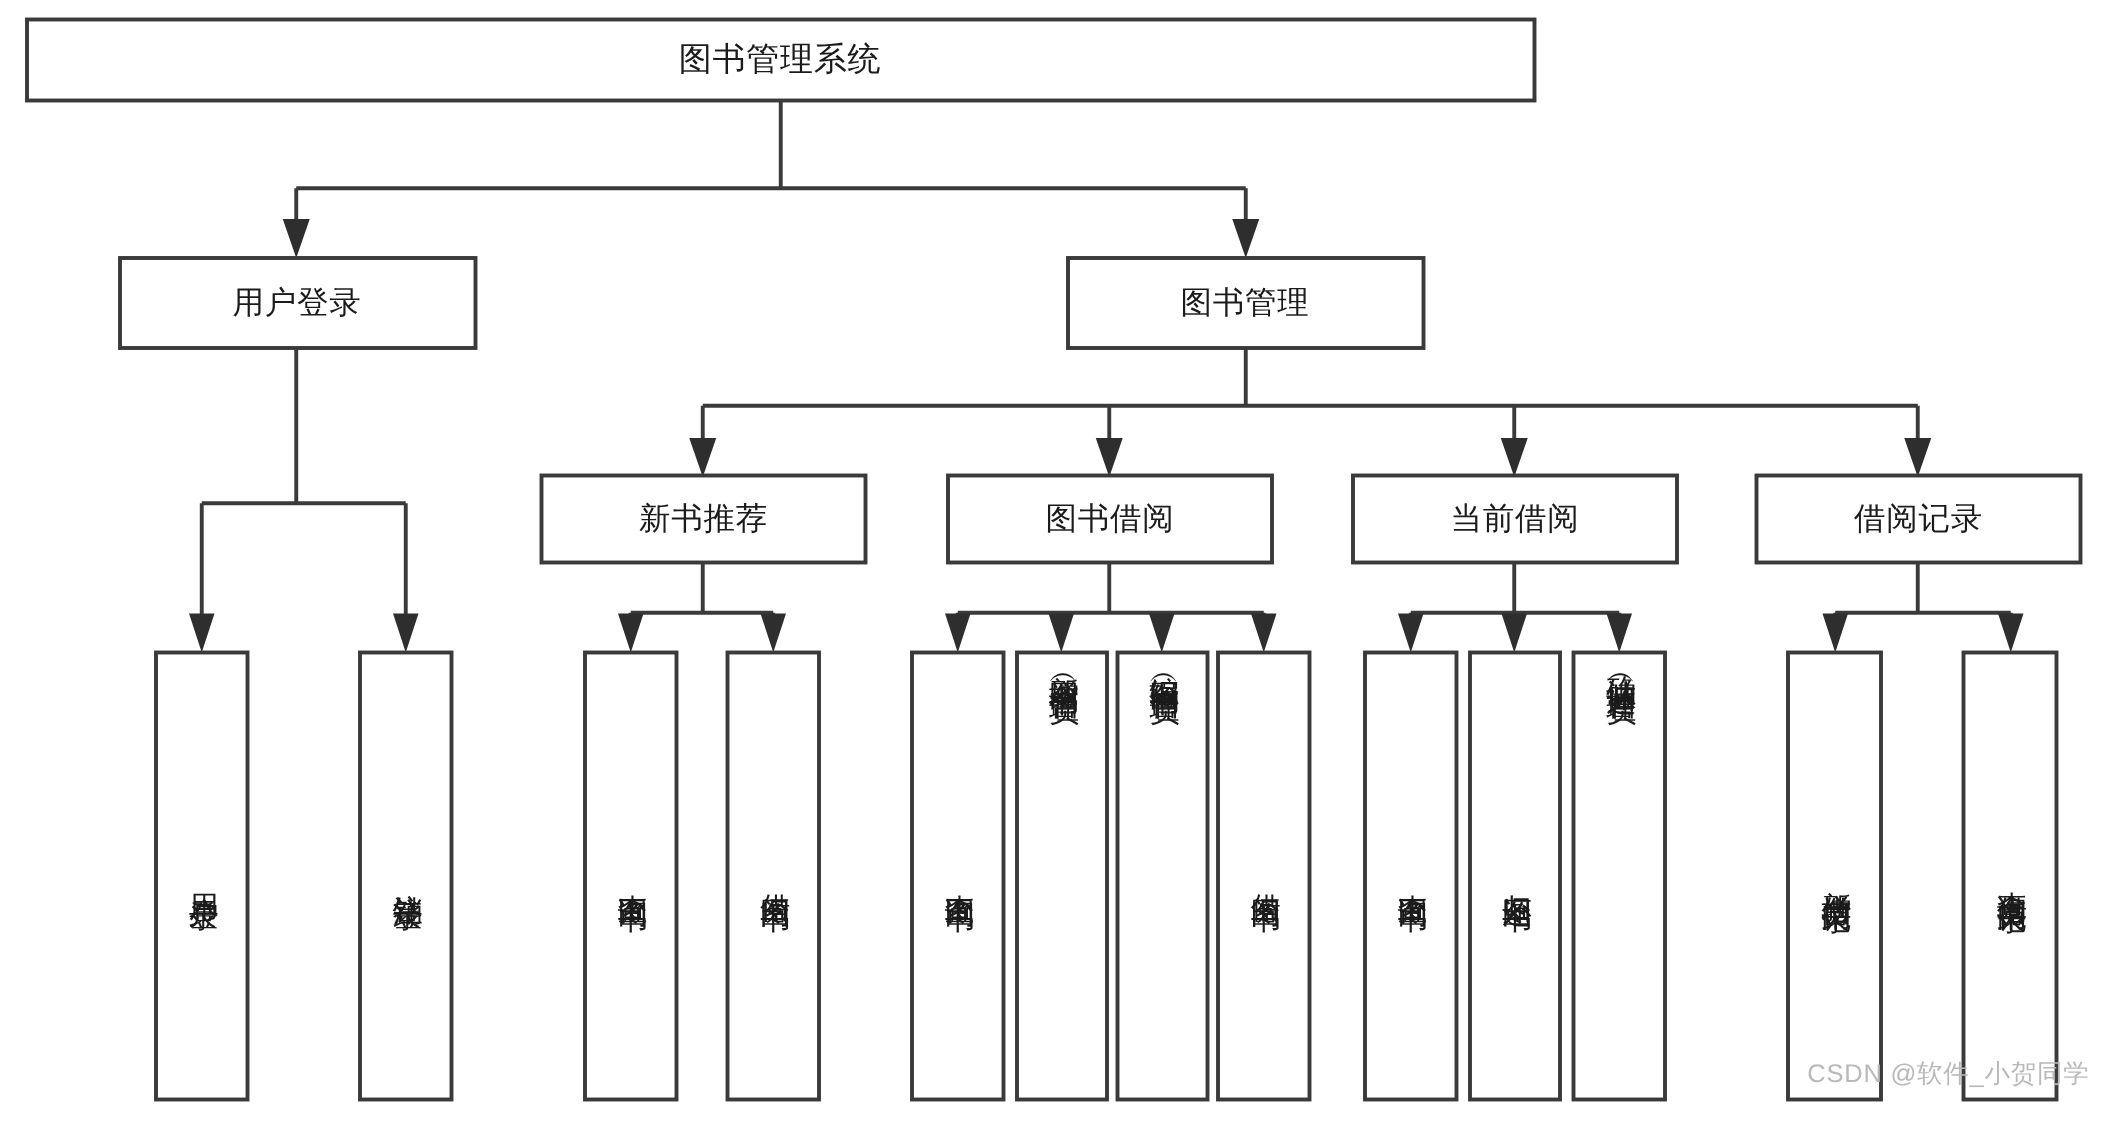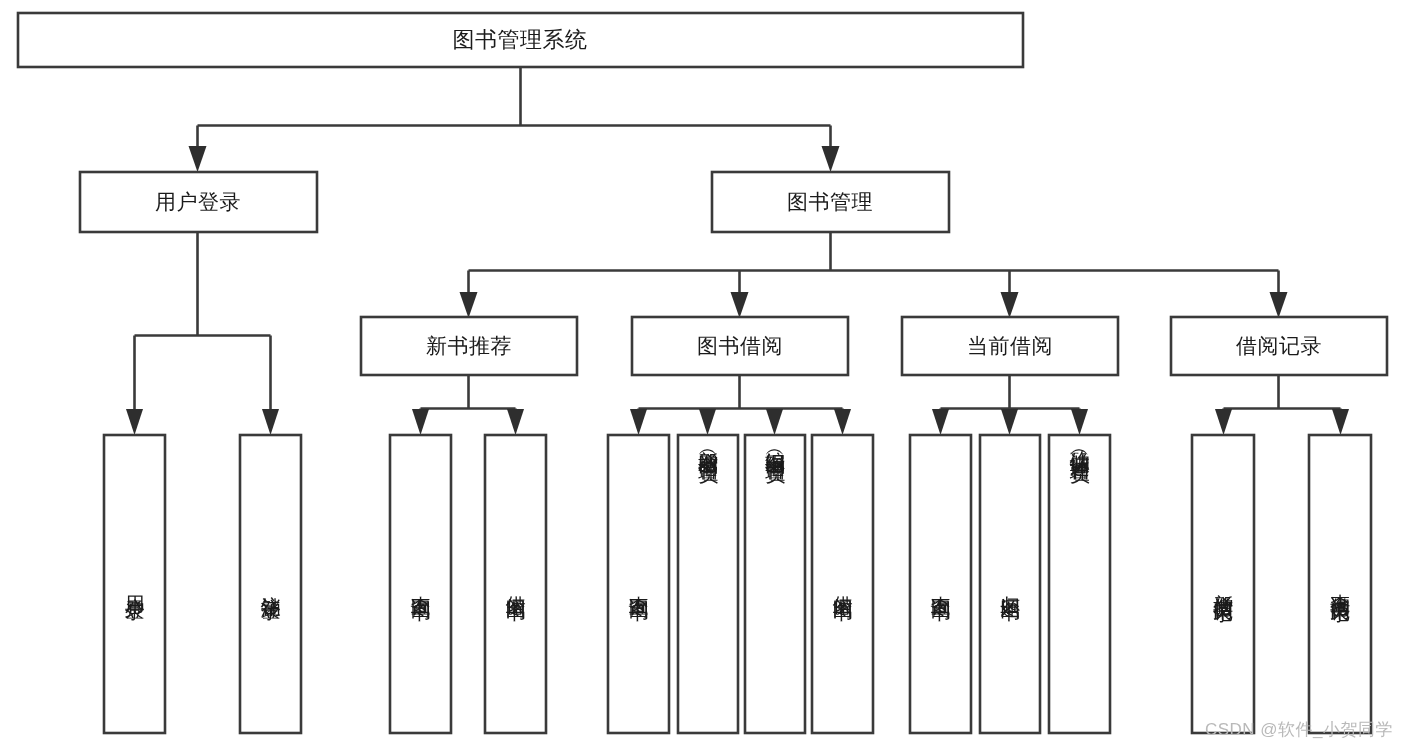--- a/index.html
+++ b/index.html
@@ -70,21 +70,21 @@
     font-family: "Liberation Sans", "DejaVu Sans", sans-serif;
     font-size: 20px;
     line-height: 1.18;
     color: #1b1b1b;
     letter-spacing: 2px;
     white-space: nowrap;
   }
   .watermark {
     position: absolute;
     right: 12px;
-    bottom: 6px;
+    bottom: 20px;
     font-family: "Liberation Sans", "DejaVu Sans", sans-serif;
     font-size: 17px;
     color: #b9b9b9;
     letter-spacing: 0.5px;
     user-select: none;
     white-space: nowrap;
   }
 </style>
 </head>
 <body>

